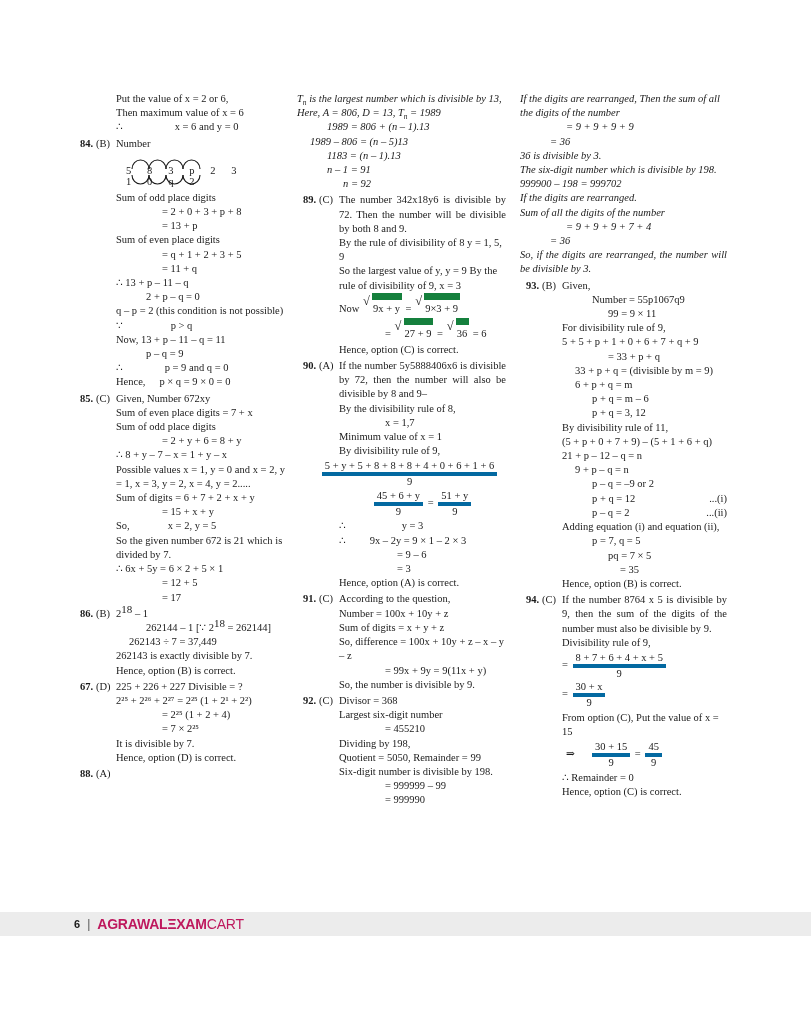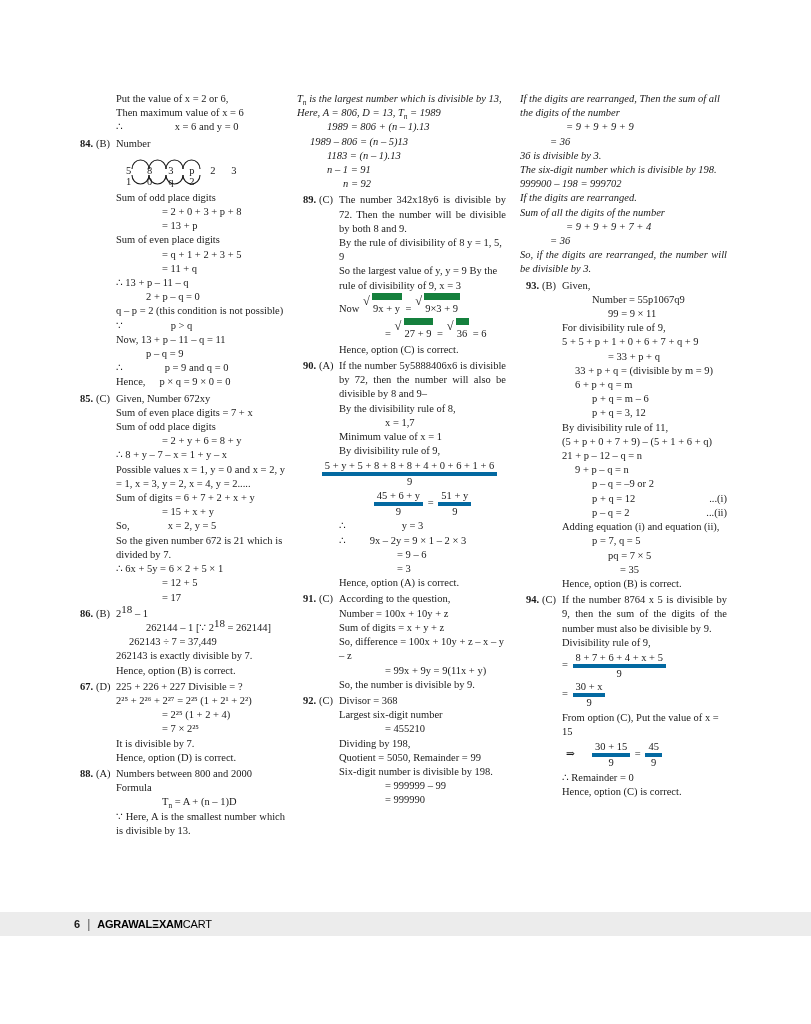--- a/index.html
+++ b/index.html
@@ -154,23 +154,23 @@
   .footer .pg {
     font-size: 11px;
     font-weight: bold;
     color: #1a1a1a;
   }
   .footer .bar {
     font-size: 12px;
     color: #555;
   }
   .footer .brand {
-    font-size: 11px;
+    font-size: 14px;
     letter-spacing: -0.2px;
-    color: #000000;
+    color: #be185d;
   }
   .footer .brand .b1 { font-weight: bold; }
   .footer .brand .b2 { font-weight: bold; }
   .footer .brand .b3 { font-weight: normal; }
 </style>
 </head>
 <body>
 
 <div class="page">
   <div class="columns">
@@ -275,28 +275,20 @@
           <div class="ln ind3">= 2²⁵ (1 + 2 + 4)</div>
           <div class="ln ind3">= 7 × 2²⁵</div>
           <div class="ln">It is divisible by 7.</div>
           <div class="ln">Hence, option (D) is correct.</div>
         </div>
       </div>
 
       <div class="item">
         <div class="num">88.</div>
         <div class="opt">(A)</div>
-        <div class="body">
-          <div class="ln">Numbers between 800 and 2000</div>
-          <div class="ln">Formula</div>
-          <div class="ln ind3">
-            <span>T</span><span class="sub">n</span><span> = A + (n – 1)D</span>
-          </div>
-          <div class="ln just">∵  Here,  A is the smallest number which is divisible by 13.</div>
-        </div>
       </div>
     </div>
 
     <div class="col c2">
 
       <div class="cont nopad">
         <div class="ln wrap">
           <span>T</span><span class="sub">n</span><span> is the largest number which is divisible by 13,</span>
         </div>
         <div class="ln">

